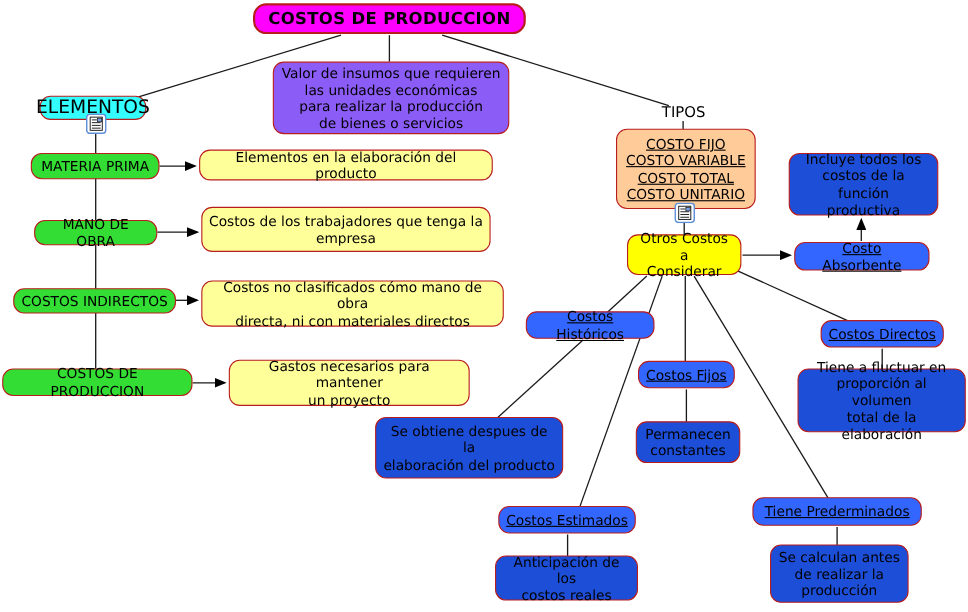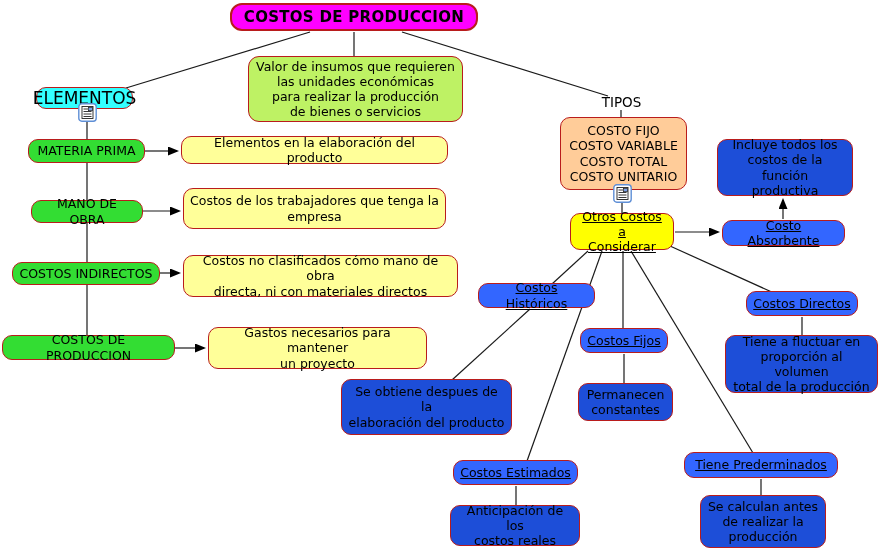--- a/index.html
+++ b/index.html
@@ -8,21 +8,21 @@
     font-family:"DejaVu Sans","Liberation Sans",sans-serif;color:#000;
   }
   #wires{position:absolute;left:0;top:0;z-index:0;}
   .node{
     position:absolute;z-index:1;box-sizing:border-box;
     display:flex;align-items:center;justify-content:center;text-align:center;
     border:1px solid #b91c1c;border-radius:10px;
     font-size:12.5px;line-height:1.22;white-space:pre-line;padding:1px 6px;
   }
   .title{background:#ff00ff;font-weight:bold;font-size:15px;border-radius:12px;border-width:2px;letter-spacing:.3px;}
-  .orange{background:#bef264;border-radius:11px;}
+  .orange{background:#8b5cf6;}
   .cyan{background:#33ffff;}
   .green{background:#33dd33;}
   .paleyellow{background:#ffff99;}
   .yellow{background:#ffff00;}
   .peach{background:#ffcc99;}
   .purple{background:#1d4ed8;}
   .blue{background:#3366ff;text-decoration:underline;}
   .plainlabel{
     position:absolute;z-index:1;border:none;background:transparent;
     font-size:13.5px;display:flex;align-items:center;justify-content:center;text-align:center;
@@ -96,55 +96,55 @@
   <div class="node paleyellow" style="left:181px;top:136px;width:267px;height:28px;">Elementos en la elaboración del producto</div>
   <div class="node paleyellow" style="left:183px;top:188px;width:263px;height:41px;">Costos de los trabajadores que tenga la
 empresa</div>
   <div class="node paleyellow" style="left:183px;top:255px;width:275px;height:42px;">Costos no clasificados cómo mano de obra
 directa, ni con materiales directos</div>
   <div class="node paleyellow" style="left:208px;top:327px;width:219px;height:42px;">Gastos necesarios para mantener
 un proyecto</div>
 
   <div class="plainlabel" style="left:584px;top:93px;width:75px;height:17px;">TIPOS</div>
 
-  <div class="node peach" style="left:560px;top:117px;width:127px;height:73px;">COSTO FIJO
+  <div class="node peach" style="left:560px;top:117px;width:127px;height:73px;text-decoration:underline;">COSTO FIJO
 COSTO VARIABLE
 COSTO TOTAL
 COSTO UNITARIO</div>
 
   <svg class="res-icon" style="left:613px;top:184px;" viewBox="0 0 19 19">
     <rect x="0.8" y="0.8" width="17.4" height="17.4" rx="3" fill="#ffffff" stroke="#5f8fd6" stroke-width="1.4"></rect>
     <rect x="4" y="3.5" width="11" height="12" fill="#ffffff" stroke="#222" stroke-width="0.9"></rect>
     <line x1="5.5" y1="6" x2="10" y2="6" stroke="#222" stroke-width="0.9"></line>
     <line x1="5.5" y1="8.5" x2="13.5" y2="8.5" stroke="#222" stroke-width="0.9"></line>
     <line x1="5.5" y1="11" x2="13.5" y2="11" stroke="#222" stroke-width="0.9"></line>
     <line x1="5.5" y1="13.5" x2="13.5" y2="13.5" stroke="#222" stroke-width="0.9"></line>
     <rect x="10.5" y="4.5" width="4" height="3.2" fill="#7aa0e8" stroke="#222" stroke-width="0.7"></rect>
   </svg>
 
-  <div class="node yellow" style="left:570px;top:213px;width:104px;height:37px;text-decoration:underline;">Otros Costos a
+  <div class="node yellow" style="left:570px;top:213px;width:104px;height:37px;">Otros Costos a
 Considerar</div>
 
   <div class="node purple" style="left:717px;top:139px;width:136px;height:57px;">Incluye todos los
 costos de la función
 productiva</div>
   <div class="node blue" style="left:722px;top:220px;width:123px;height:26px;">Costo Absorbente</div>
 
   <div class="node blue" style="left:478px;top:283px;width:117px;height:25px;">Costos Históricos</div>
   <div class="node purple" style="left:341px;top:379px;width:171px;height:56px;">Se obtiene despues de la
 elaboración del producto</div>
 
   <div class="node blue" style="left:580px;top:328px;width:88px;height:25px;">Costos Fijos</div>
   <div class="node purple" style="left:578px;top:383px;width:95px;height:38px;">Permanecen
 constantes</div>
 
   <div class="node blue" style="left:746px;top:291px;width:112px;height:25px;">Costos Directos</div>
   <div class="node purple" style="left:725px;top:335px;width:153px;height:58px;">Tiene a fluctuar en
 proporción al volumen
-total de la producción</div>
+total de la elaboración</div>
 
   <div class="node blue" style="left:453px;top:460px;width:125px;height:25px;">Costos Estimados</div>
   <div class="node purple" style="left:450px;top:505px;width:130px;height:41px;">Anticipación de los
 costos reales</div>
 
   <div class="node blue" style="left:684px;top:452px;width:154px;height:26px;">Tiene Prederminados</div>
   <div class="node purple" style="left:700px;top:495px;width:126px;height:53px;">Se calculan antes
 de realizar la
 producción</div>
 

